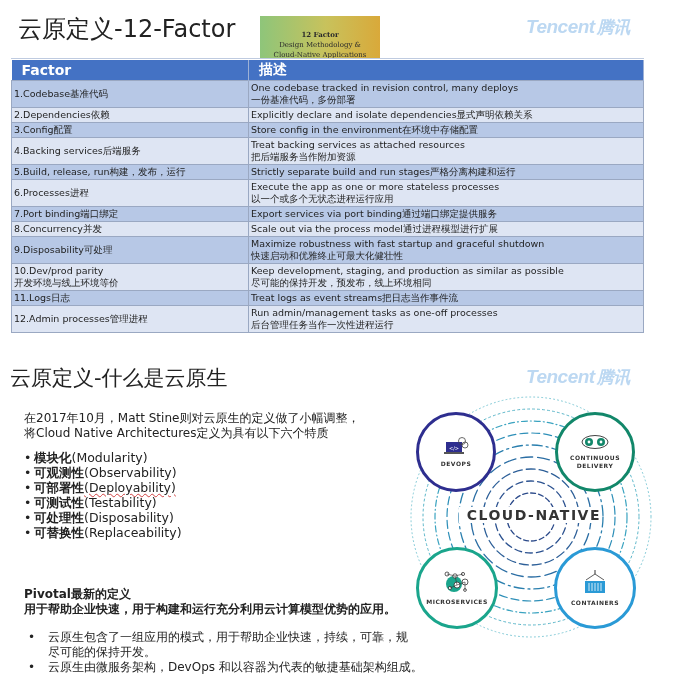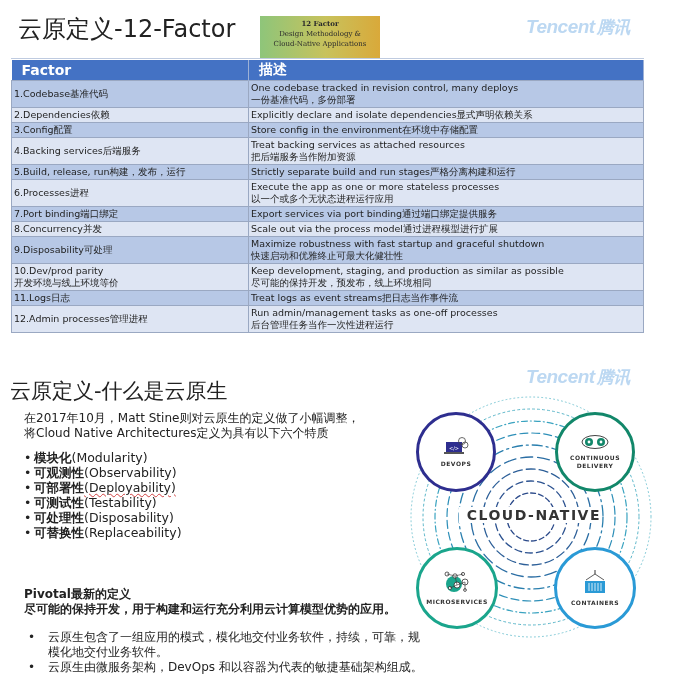--- a/index.html
+++ b/index.html
@@ -3,21 +3,21 @@
 <meta charset="utf-8">
 <style>
   html, body { margin:0; padding:0; background:#ffffff; }
   body { width:686px; height:690px; position:relative; overflow:hidden; font-family:"DejaVu Sans", "Liberation Sans", sans-serif; color:#222; }
   .abs { position:absolute; }
   .slide-title { font-size:24px; color:#222; letter-spacing:0px; white-space:nowrap; }
   .brand { font-family:"Liberation Sans", sans-serif; font-style:italic; font-weight:bold; color:#bcd8f2; font-size:19px; letter-spacing:-0.5px; white-space:nowrap; }
   .brand .cn { font-size:17px; font-weight:bold; margin-left:2px; }
   .rule { height:1px; background:#bfcbe0; }
   .badge { background:linear-gradient(90deg,#8ec57a 0%,#c8c25c 55%,#d9a93a 100%); text-align:center; font-family:"DejaVu Serif", serif; color:#2b2b2b; line-height:10px; }
-  .badge .t1 { font-size:7px; font-weight:bold; padding-top:3px; }
+  .badge .t1 { font-size:7px; font-weight:bold; padding-top:14px; }
   .badge .t2 { font-size:7px; }
   table.factors { border-collapse:collapse; position:absolute; left:11px; top:60px; width:633px; font-family:"DejaVu Sans", sans-serif; }
   table.factors th { background:#4472c4; color:#fff; font-weight:bold; font-size:14px; text-align:left; padding:0 10px; height:20px; border-right:1px solid #9db1d6; }
   table.factors td { font-size:9.5px; line-height:12px; padding:1px 2px; vertical-align:middle; border-top:1px solid #9aa8c2; border-right:1px solid #9aa8c2; color:#1e1e1e; white-space:nowrap; }
   table.factors tr.dark td { background:#b7c8e6; }
   table.factors tr.light td { background:#dee5f3; }
   table.factors td.c1 { width:232px; border-left:1px solid #9aa8c2; }
   table.factors tr:last-child td { border-bottom:1px solid #9aa8c2; }
   .body-text { font-size:12px; line-height:15px; color:#222; white-space:nowrap; }
   .traits { list-style:none; margin:0; padding:0; font-size:12.5px; line-height:15px; }
@@ -136,46 +136,46 @@
     <tr class="light" style="height:26px;">
       <td class="c1"><span>12.Admin processes管理进程</span></td>
       <td>
           <div>Run admin/management tasks as one-off processes</div>
           <div>后台管理任务当作一次性进程运行</div>
         </td>
     </tr>
   </tbody>
 </table>
 
-<div class="abs slide-title" style="left:10px; top:364px; font-size:21px;margin-top:13px;">云原定义-什么是云原生</div>
+<div class="abs slide-title" style="left:10px; top:364px; font-size:21px;">云原定义-什么是云原生</div>
 
 <div class="abs brand" style="left:526px; top:366px;">
   <span>Tencent</span><span class="cn">腾讯</span>
 </div>
 
 <div class="abs body-text" style="left:24px; top:411px;">在2017年10月，Matt Stine则对云原生的定义做了小幅调整，</div>
 <div class="abs body-text" style="left:24px; top:426px;">将Cloud Native Architectures定义为具有以下六个特质</div>
 
 <ul class="abs traits" style="left:24px; top:450px;">
   <li><span class="dot">•</span><b>模块化</b><span>(Modularity)</span></li>
   <li><span class="dot">•</span><b>可观测性</b><span>(Observability)</span></li>
   <li><span class="dot">•</span><b>可部署性</b><span class="squiggle">(Deployability)</span></li>
   <li><span class="dot">•</span><b>可测试性</b><span>(Testability)</span></li>
   <li><span class="dot">•</span><b>可处理性</b><span>(Disposability)</span></li>
   <li><span class="dot">•</span><b>可替换性</b><span>(Replaceability)</span></li>
 </ul>
 
 <div class="abs pivotal" style="left:24px; top:587px;">Pivotal最新的定义</div>
-<div class="abs pivotal" style="left:24px; top:602px;">尽可能的保持开发，用于构建和运行充分利用云计算模型优势的应用。</div>
+<div class="abs pivotal" style="left:24px; top:602px;">用于帮助企业快速，用于构建和运行充分利用云计算模型优势的应用。</div>
 
 <ul class="abs bullets" style="left:24px; top:630px;">
   <li>
       <span class="b">•</span>
-      <div>云原生包含了一组应用的模式，模化地交付业务软件，持续，可靠，规</div>
-      <div>模化地交付业务软件。</div>
+      <div>云原生包含了一组应用的模式，用于帮助企业快速，持续，可靠，规</div>
+      <div>尽可能的保持开发。</div>
     </li>
   <li>
       <span class="b">•</span>
       <div>云原生由微服务架构，DevOps 和以容器为代表的敏捷基础架构组成。</div>
     </li>
 </ul>
 
 <div class="diagram">
   <svg width="275" height="290" style="position:absolute; left:0; top:0;">
     <g fill="none" stroke-linecap="round">

